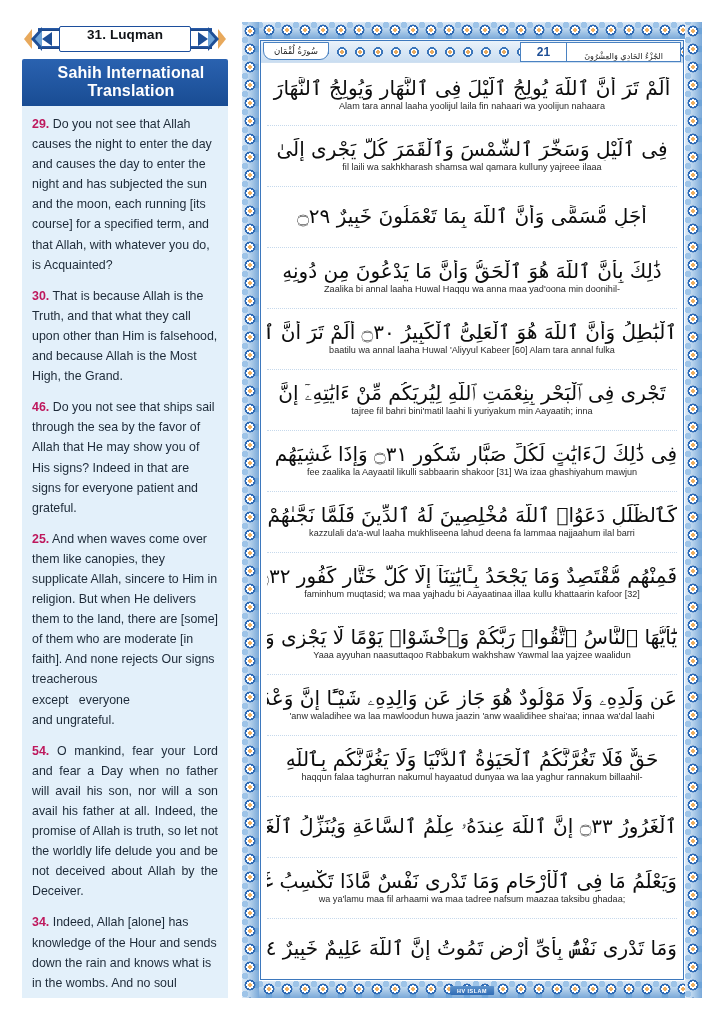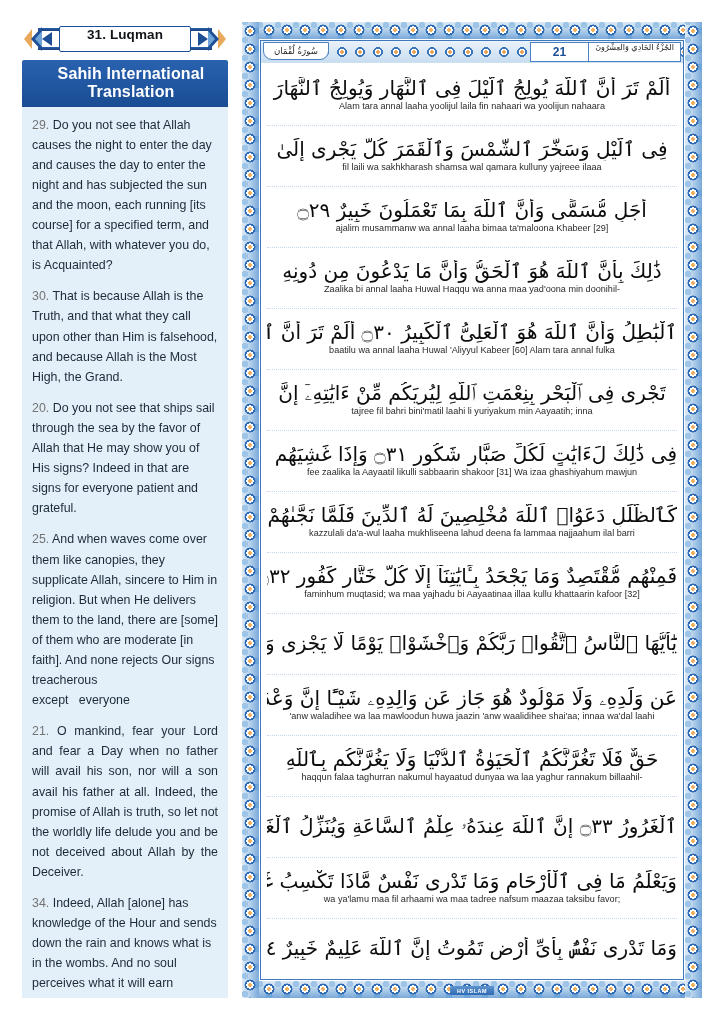--- a/index.html
+++ b/index.html
@@ -98,22 +98,22 @@
     overflow: hidden;
   }
   .verse {
     margin: 0 0 11px 0;
     font-size: 12.4px;
     line-height: 1.62;
     color: #1d2a38;
   }
   .verse:last-child { margin-bottom: 0; }
   .verse .vnum {
-    font-weight: normal;
-    color: #737373;
+    font-weight: bold;
+    color: #be185d;
   }
   .verse.justify { text-align: justify; text-align-last: left; }
   .verse .odd-line {
     display: block;
     white-space: pre;
   }
 
   
   .mushaf {
     flex: 1 1 auto;
@@ -222,27 +222,27 @@
   }
   .rh-pageno {
     background: #ffffff;
     border: 1px solid #4a82c2;
     border-right: none;
     display: flex; align-items: center; justify-content: center;
     min-width: 26px;
     font-size: 12px;
     font-weight: bold;
     color: #1e4f96;
-    padding: 0 22px;
+    padding: 0 16px;
   }
   .rh-juz {
     background: #ffffff;
     border: 1px solid #4a82c2;
-    display: flex; align-items: flex-start; justify-content: center;
-    padding: 0 6px;
+    display: flex; align-items: flex-end; justify-content: center;
+    padding: 0 17px;
   }
   .rh-juz span {
     font-family: "DejaVu Sans", sans-serif;
     font-size: 8px;
     color: #1b1b1b;
     direction: rtl;
     white-space: nowrap;
   }
 
   
@@ -336,33 +336,34 @@
         <span class="vnum">29.</span>
         <span>Do you not see that Allah causes the night to enter the day and causes the day to enter the night and has subjected the sun and the moon, each running [its course] for a specified term, and that Allah, with whatever you do, is Acquainted?</span>
       </p>
 
       <p class="verse">
         <span class="vnum">30.</span>
         <span>That is because Allah is the Truth, and that what they call upon other than Him is falsehood, and because Allah is the Most High, the Grand.</span>
       </p>
 
       <p class="verse">
-        <span class="vnum">20.</span>
+        <span class="vnum">46.</span>
         <span>Do you not see that ships sail through the sea by the favor of Allah that He may show you of His signs? Indeed in that are signs for everyone patient and grateful.</span>
       </p>
 
       <p class="verse">
         <span class="vnum">25.</span>
         <span>And when waves come over them like canopies, they supplicate Allah, sincere to Him in religion. But when He delivers them to the land, there are [some] of them who are moderate [in faith]. And none rejects Our signs</span>
         <span class="odd-line">treacherous</span>
         <span class="odd-line">except   everyone</span>
+        <span class="odd-line">and ungrateful.</span>
       </p>
 
       <p class="verse justify">
-        <span class="vnum">21.</span>
+        <span class="vnum">54.</span>
         <span>O mankind, fear your Lord and fear a Day when no father will avail his son, nor will a son avail his father at all. Indeed, the promise of Allah is truth, so let not the worldly life delude you and be not deceived about Allah by the Deceiver.</span>
       </p>
 
       <p class="verse">
         <span class="vnum">34.</span>
         <span>Indeed, Allah [alone] has knowledge of the Hour and sends down the rain and knows what is in the wombs. And no soul perceives what it will earn tomorrow, and no soul perceives in what land it will die. Indeed, Allah is Knowing and Acquainted.</span>
       </p>
 
     </div>
   </div>
@@ -396,21 +397,20 @@
         <div class="aline">
           <div class="arabic">أَلَمْ تَرَ أَنَّ ٱللَّهَ يُولِجُ ٱلَّيْلَ فِى ٱلنَّهَارِ وَيُولِجُ ٱلنَّهَارَ</div>
           <div class="translit">Alam tara annal laaha yoolijul laila fin nahaari wa yoolijun nahaara</div>
         </div>
         <div class="aline">
           <div class="arabic">فِى ٱلَّيْلِ وَسَخَّرَ ٱلشَّمْسَ وَٱلْقَمَرَ كُلٌّ يَجْرِى إِلَىٰ</div>
           <div class="translit">fil laili wa sakhkharash shamsa wal qamara kulluny yajreee ilaaa</div>
         </div>
         <div class="aline">
           <div class="arabic">أَجَلٍ مُّسَمًّى وَأَنَّ ٱللَّهَ بِمَا تَعْمَلُونَ خَبِيرٌ ۝٢٩</div>
-          <div class="translit">ajalim musammanw wa annal laaha bimaa ta'maloona Khabeer [29]</div>
         </div>
         <div class="aline">
           <div class="arabic">ذَٰلِكَ بِأَنَّ ٱللَّهَ هُوَ ٱلْحَقُّ وَأَنَّ مَا يَدْعُونَ مِن دُونِهِ</div>
           <div class="translit">Zaalika bi annal laaha Huwal Haqqu wa anna maa yad'oona min doonihil-</div>
         </div>
         <div class="aline">
           <div class="arabic">ٱلْبَٰطِلُ وَأَنَّ ٱللَّهَ هُوَ ٱلْعَلِىُّ ٱلْكَبِيرُ ۝٣٠ أَلَمْ تَرَ أَنَّ ٱلْفُلْكَ</div>
           <div class="translit">baatilu wa annal laaha Huwal 'Aliyyul Kabeer [60] Alam tara annal fulka</div>
         </div>
         <div class="aline">
@@ -424,35 +424,36 @@
         <div class="aline">
           <div class="arabic">كَٱلظُّلَلِ دَعَوُا۟ ٱللَّهَ مُخْلِصِينَ لَهُ ٱلدِّينَ فَلَمَّا نَجَّىٰهُمْ إِلَى ٱلْبَرِّ</div>
           <div class="translit">kazzulali da'a-wul laaha mukhliseena lahud deena fa lammaa najjaahum ilal barri</div>
         </div>
         <div class="aline">
           <div class="arabic">فَمِنْهُم مُّقْتَصِدٌ وَمَا يَجْحَدُ بِـَٔايَٰتِنَآ إِلَّا كُلُّ خَتَّارٍ كَفُورٍ ۝٣٢</div>
           <div class="translit">faminhum muqtasid; wa maa yajhadu bi Aayaatinaa illaa kullu khattaarin kafoor [32]</div>
         </div>
         <div class="aline">
           <div class="arabic">يَٰٓأَيُّهَا ٱلنَّاسُ ٱتَّقُوا۟ رَبَّكُمْ وَٱخْشَوْا۟ يَوْمًا لَّا يَجْزِى وَالِدٌ</div>
+          <div class="translit">Yaaa ayyuhan naasuttaqoo Rabbakum wakhshaw Yawmal laa yajzee waalidun</div>
         </div>
         <div class="aline">
           <div class="arabic">عَن وَلَدِهِۦ وَلَا مَوْلُودٌ هُوَ جَازٍ عَن وَالِدِهِۦ شَيْـًٔا إِنَّ وَعْدَ ٱللَّهِ</div>
           <div class="translit">'anw waladihee wa laa mawloodun huwa jaazin 'anw waalidihee shai'aa; innaa wa'dal laahi</div>
         </div>
         <div class="aline">
           <div class="arabic">حَقٌّ فَلَا تَغُرَّنَّكُمُ ٱلْحَيَوٰةُ ٱلدُّنْيَا وَلَا يَغُرَّنَّكُم بِٱللَّهِ</div>
           <div class="translit">haqqun falaa taghurran nakumul hayaatud dunyaa wa laa yaghur rannakum billaahil-</div>
         </div>
         <div class="aline">
           <div class="arabic">ٱلْغَرُورُ ۝٣٣ إِنَّ ٱللَّهَ عِندَهُۥ عِلْمُ ٱلسَّاعَةِ وَيُنَزِّلُ ٱلْغَيْثَ</div>
         </div>
         <div class="aline">
           <div class="arabic">وَيَعْلَمُ مَا فِى ٱلْأَرْحَامِ وَمَا تَدْرِى نَفْسٌ مَّاذَا تَكْسِبُ غَدًا</div>
-          <div class="translit">wa ya'lamu maa fil arhaami wa maa tadree nafsum maazaa taksibu favor;</div>
+          <div class="translit">wa ya'lamu maa fil arhaami wa maa tadree nafsum maazaa taksibu ghadaa;</div>
         </div>
         <div class="aline">
           <div class="arabic">وَمَا تَدْرِى نَفْسٌۢ بِأَىِّ أَرْضٍ تَمُوتُ إِنَّ ٱللَّهَ عَلِيمٌ خَبِيرٌ ۝٣٤</div>
         </div>
 
       </div>
     </div>
   </div>
 
 </div>

